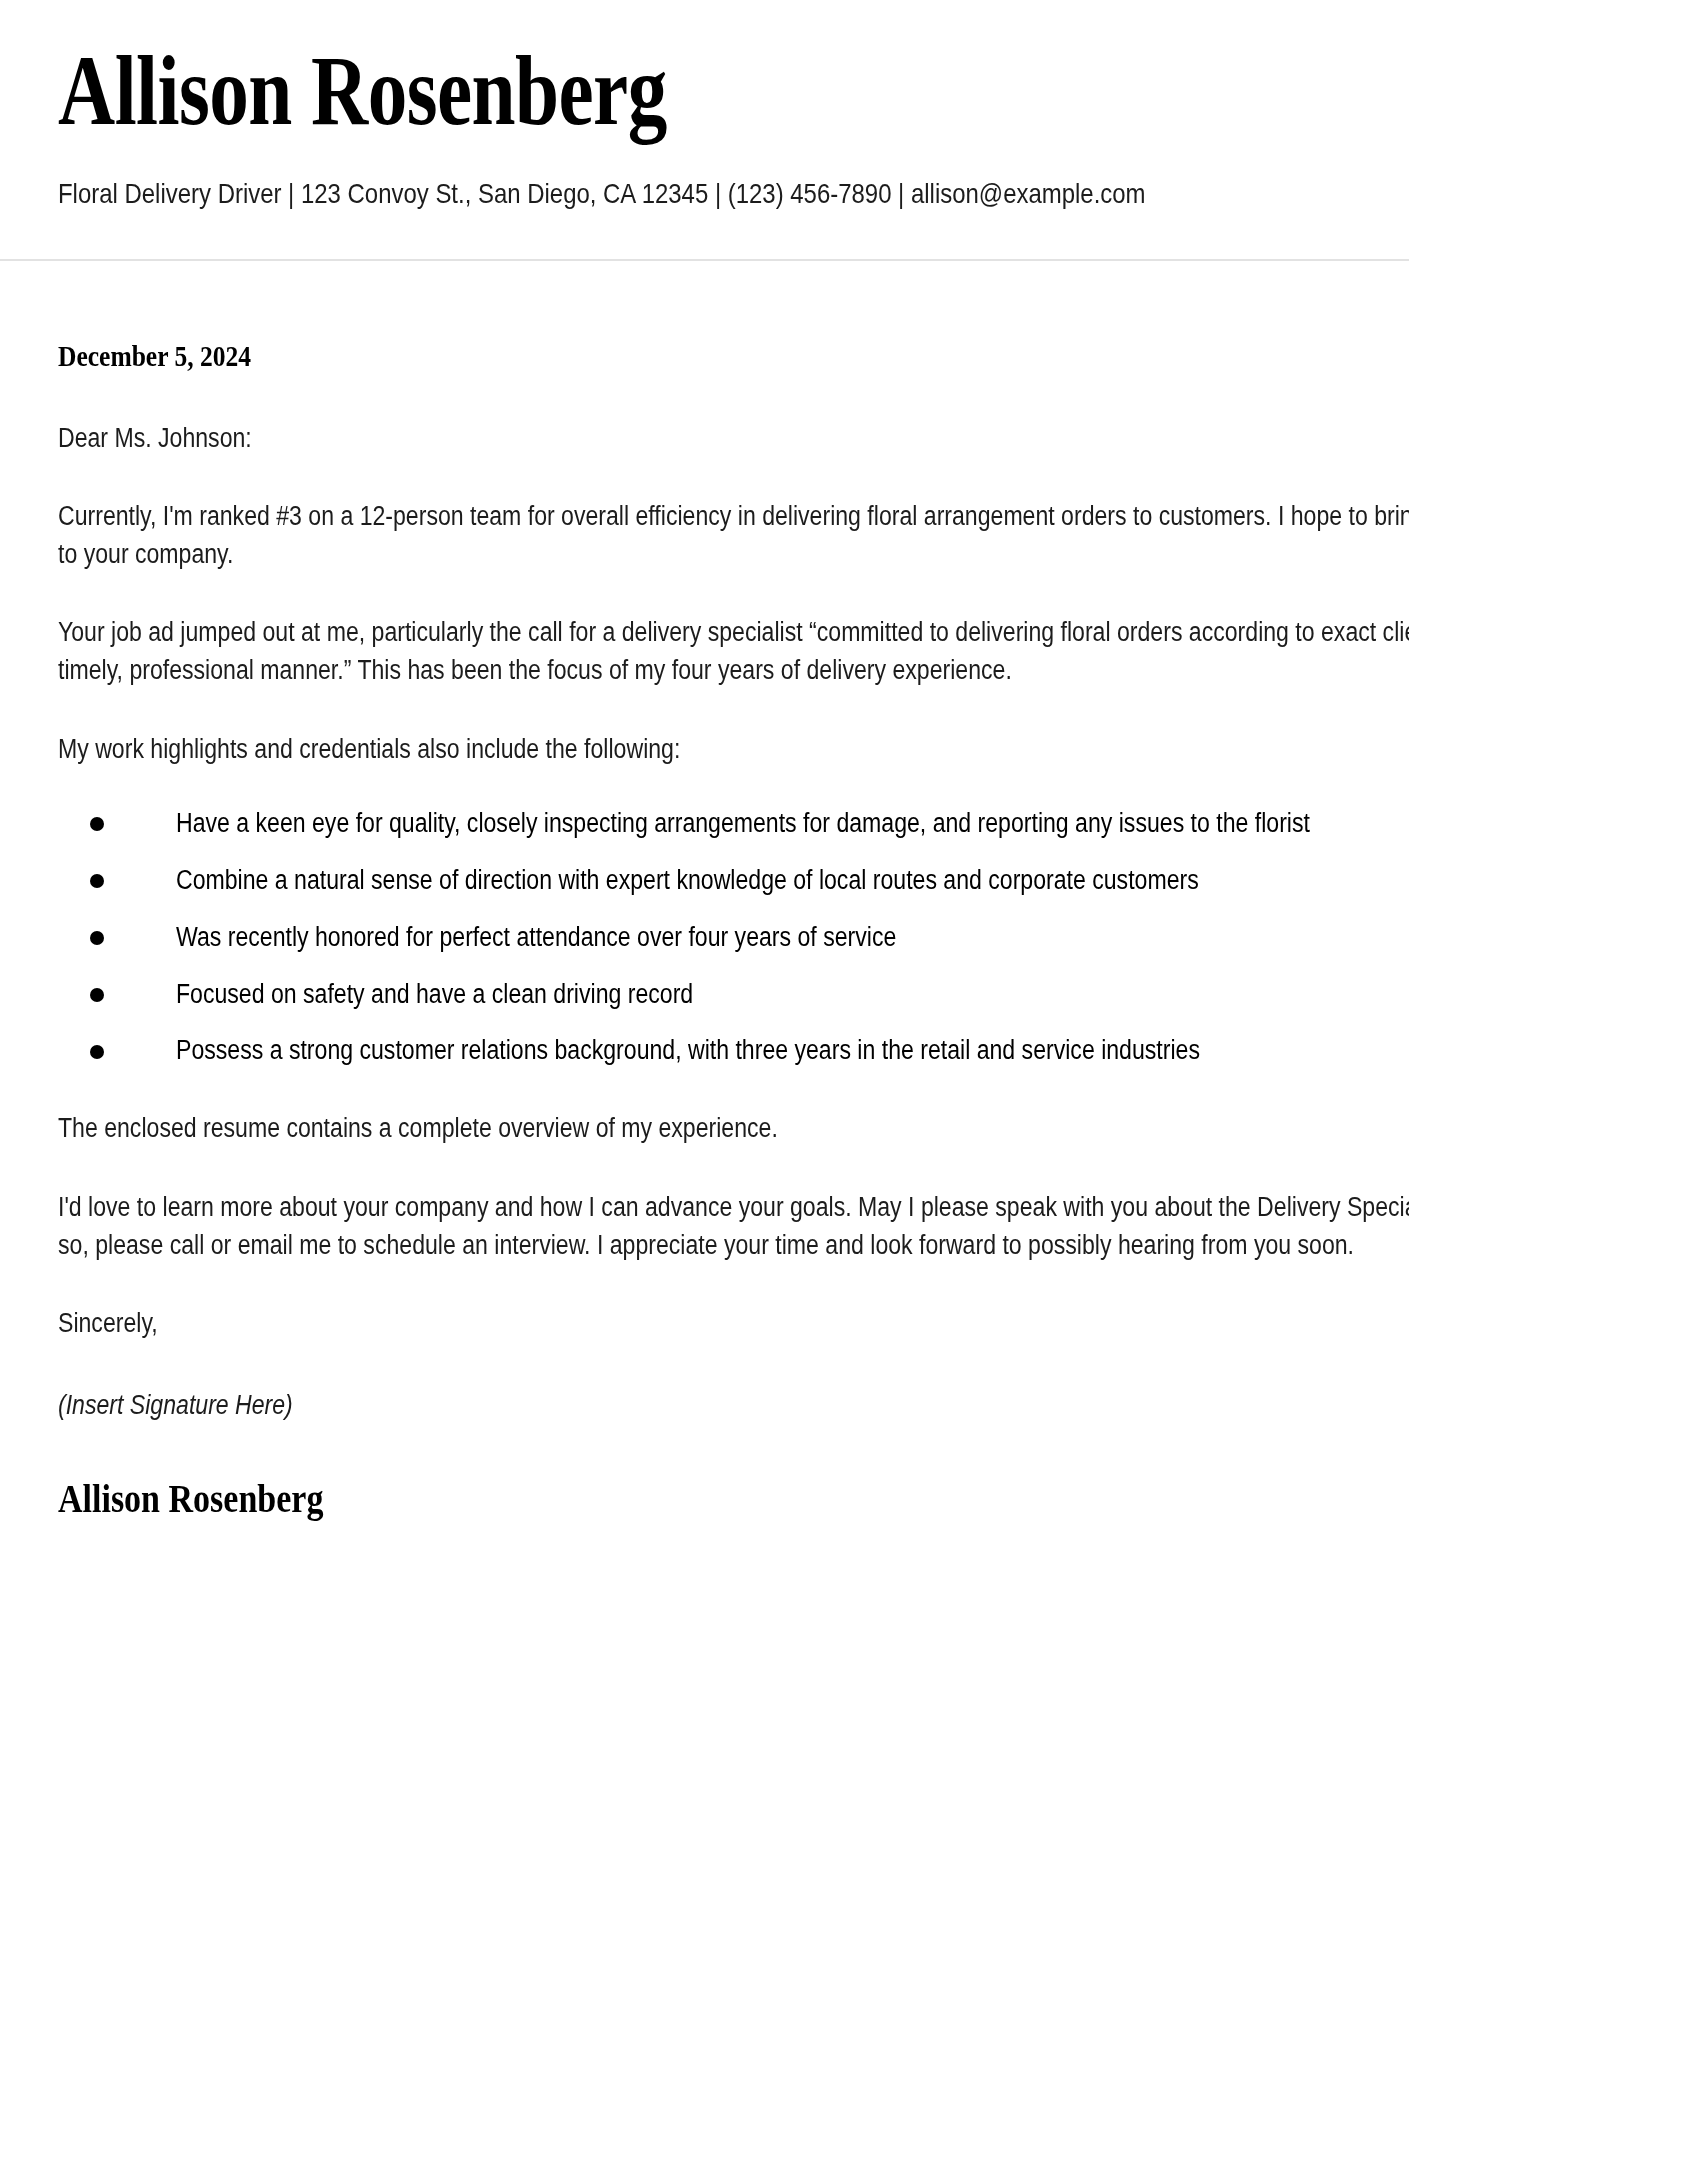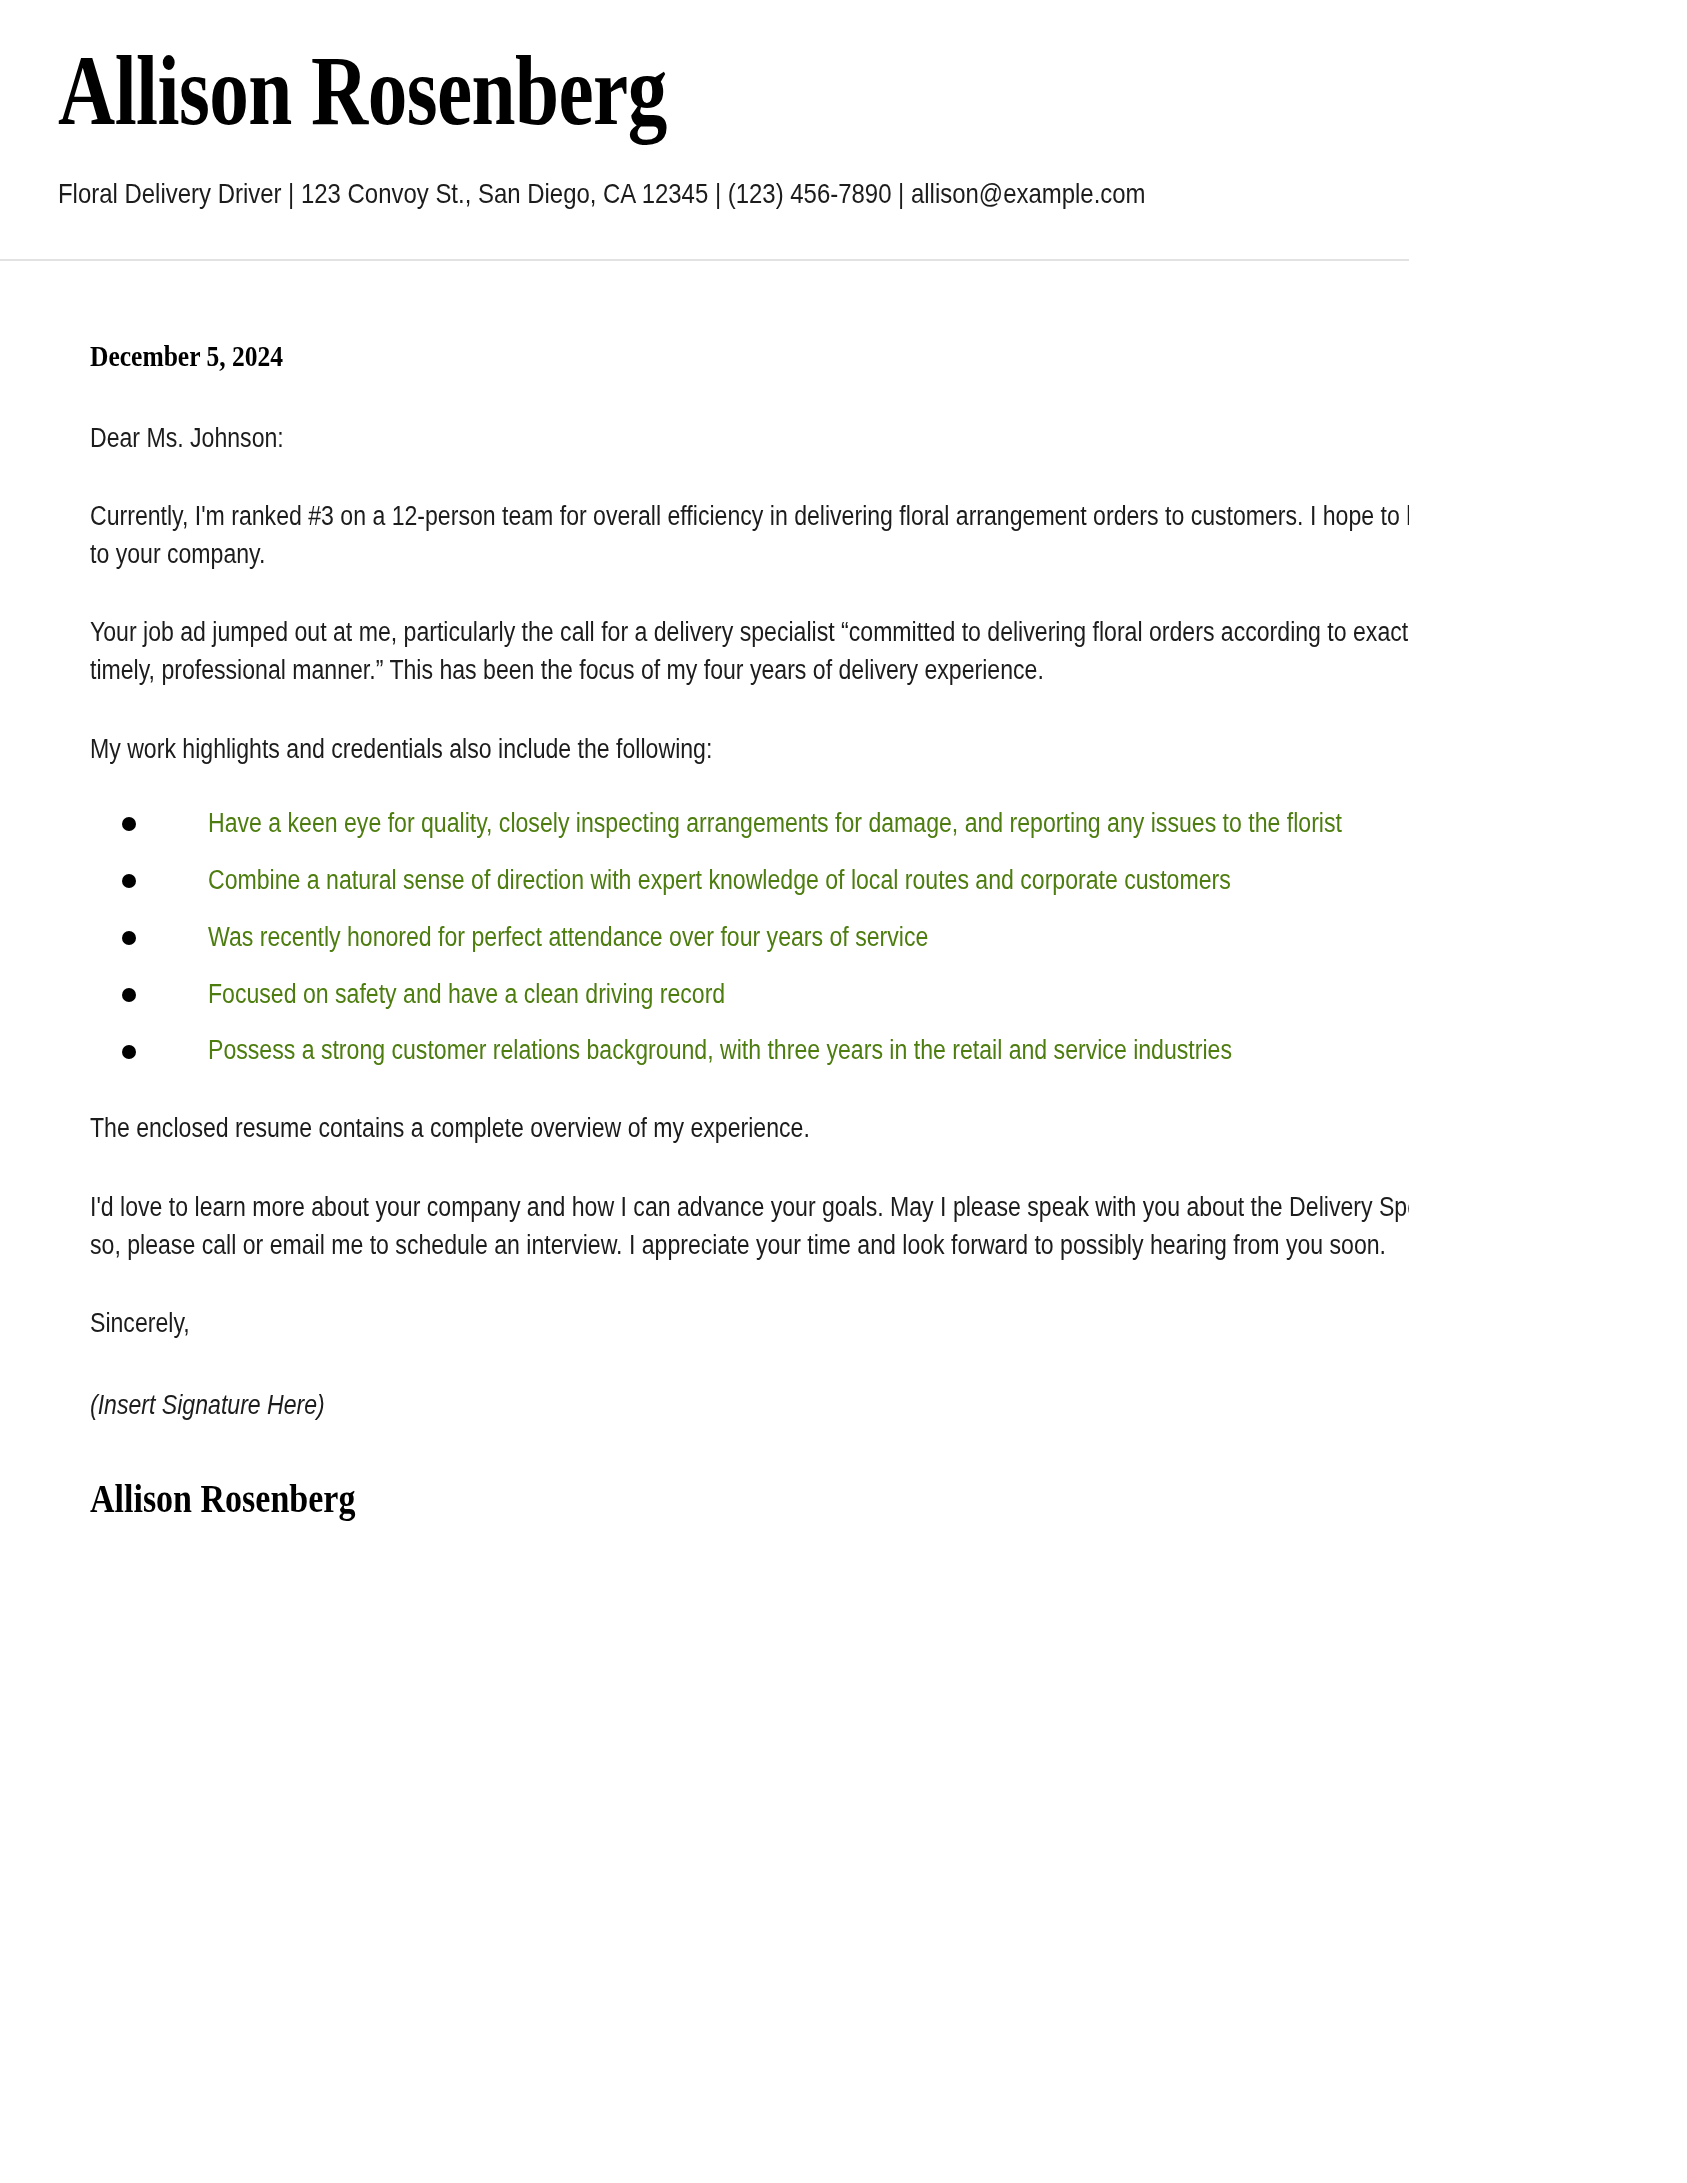--- a/index.html
+++ b/index.html
@@ -48,21 +48,21 @@
 
   .header-divider {
     margin-top: 48px;
     width: 100%;
     height: 2px;
     background: #e2e2e2;
   }
 
   
   .letter-body {
-    padding: 0 90px;
+    padding: 0 58px;
   }
 
   .letter-date {
     font-family: "Liberation Serif", "DejaVu Serif", serif;
     font-weight: bold;
     font-size: 29px;
     line-height: 1.2;
     color: #000000;
     margin: 78px 0 0 0;
     transform: scaleX(0.88);
@@ -133,21 +133,21 @@
     list-style: none;
     margin: 36px 0 0 0;
     padding: 0;
   }
 
   .highlight-item {
     position: relative;
     font-family: "Liberation Sans", "DejaVu Sans", sans-serif;
     font-size: 27px;
     line-height: 1.35;
-    color: #4d7c0f;
+    color: #000000;
     padding-left: 118px;
     margin-bottom: 20.5px;
   }
 
   .highlight-item:last-child {
     margin-bottom: 0;
   }
 
   .bullet-dot {
     position: absolute;

